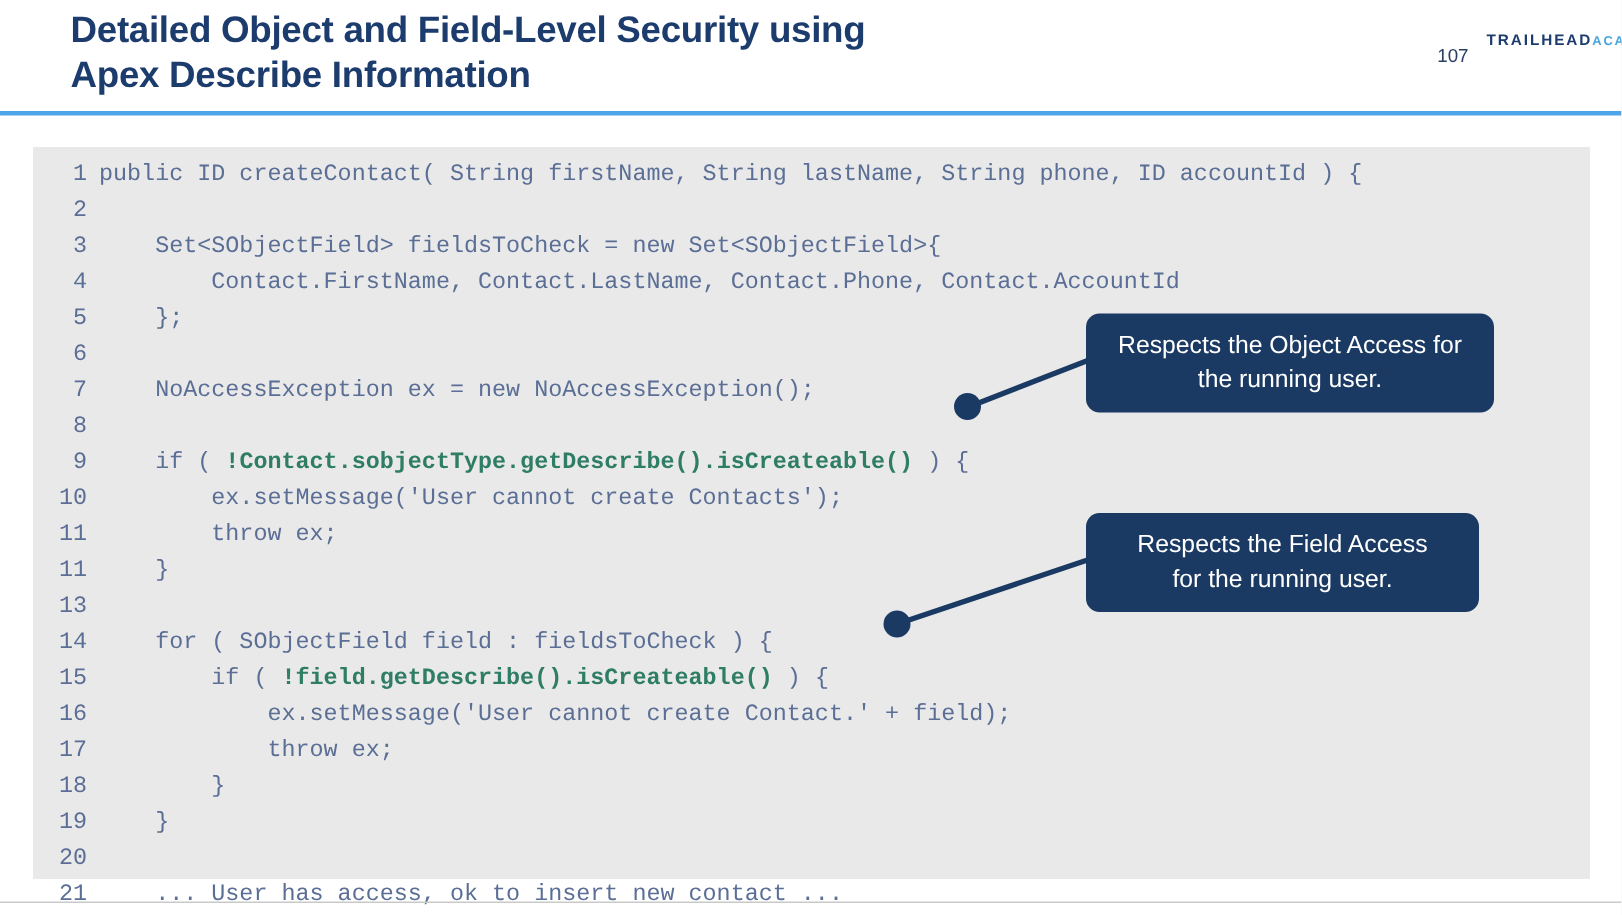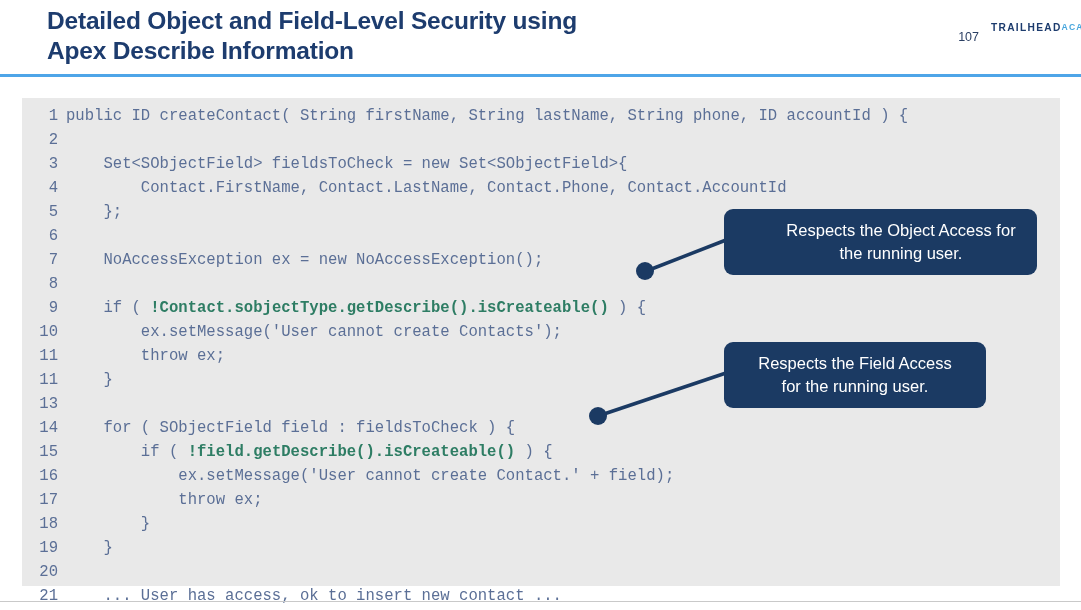--- a/index.html
+++ b/index.html
@@ -134,21 +134,20 @@
     display: flex;
     flex-direction: column;
     align-items: center;
     justify-content: center;
   }
   .callout-1 {
     left: 724px;
     top: 209px;
     width: 272px;
     height: 66px;
-    padding-left: 41px;
   }
   .callout-2 {
     left: 724px;
     top: 342px;
     width: 262px;
     height: 66px;
   }
   .leader-svg {
     position: absolute;
     left: 0; top: 0;

